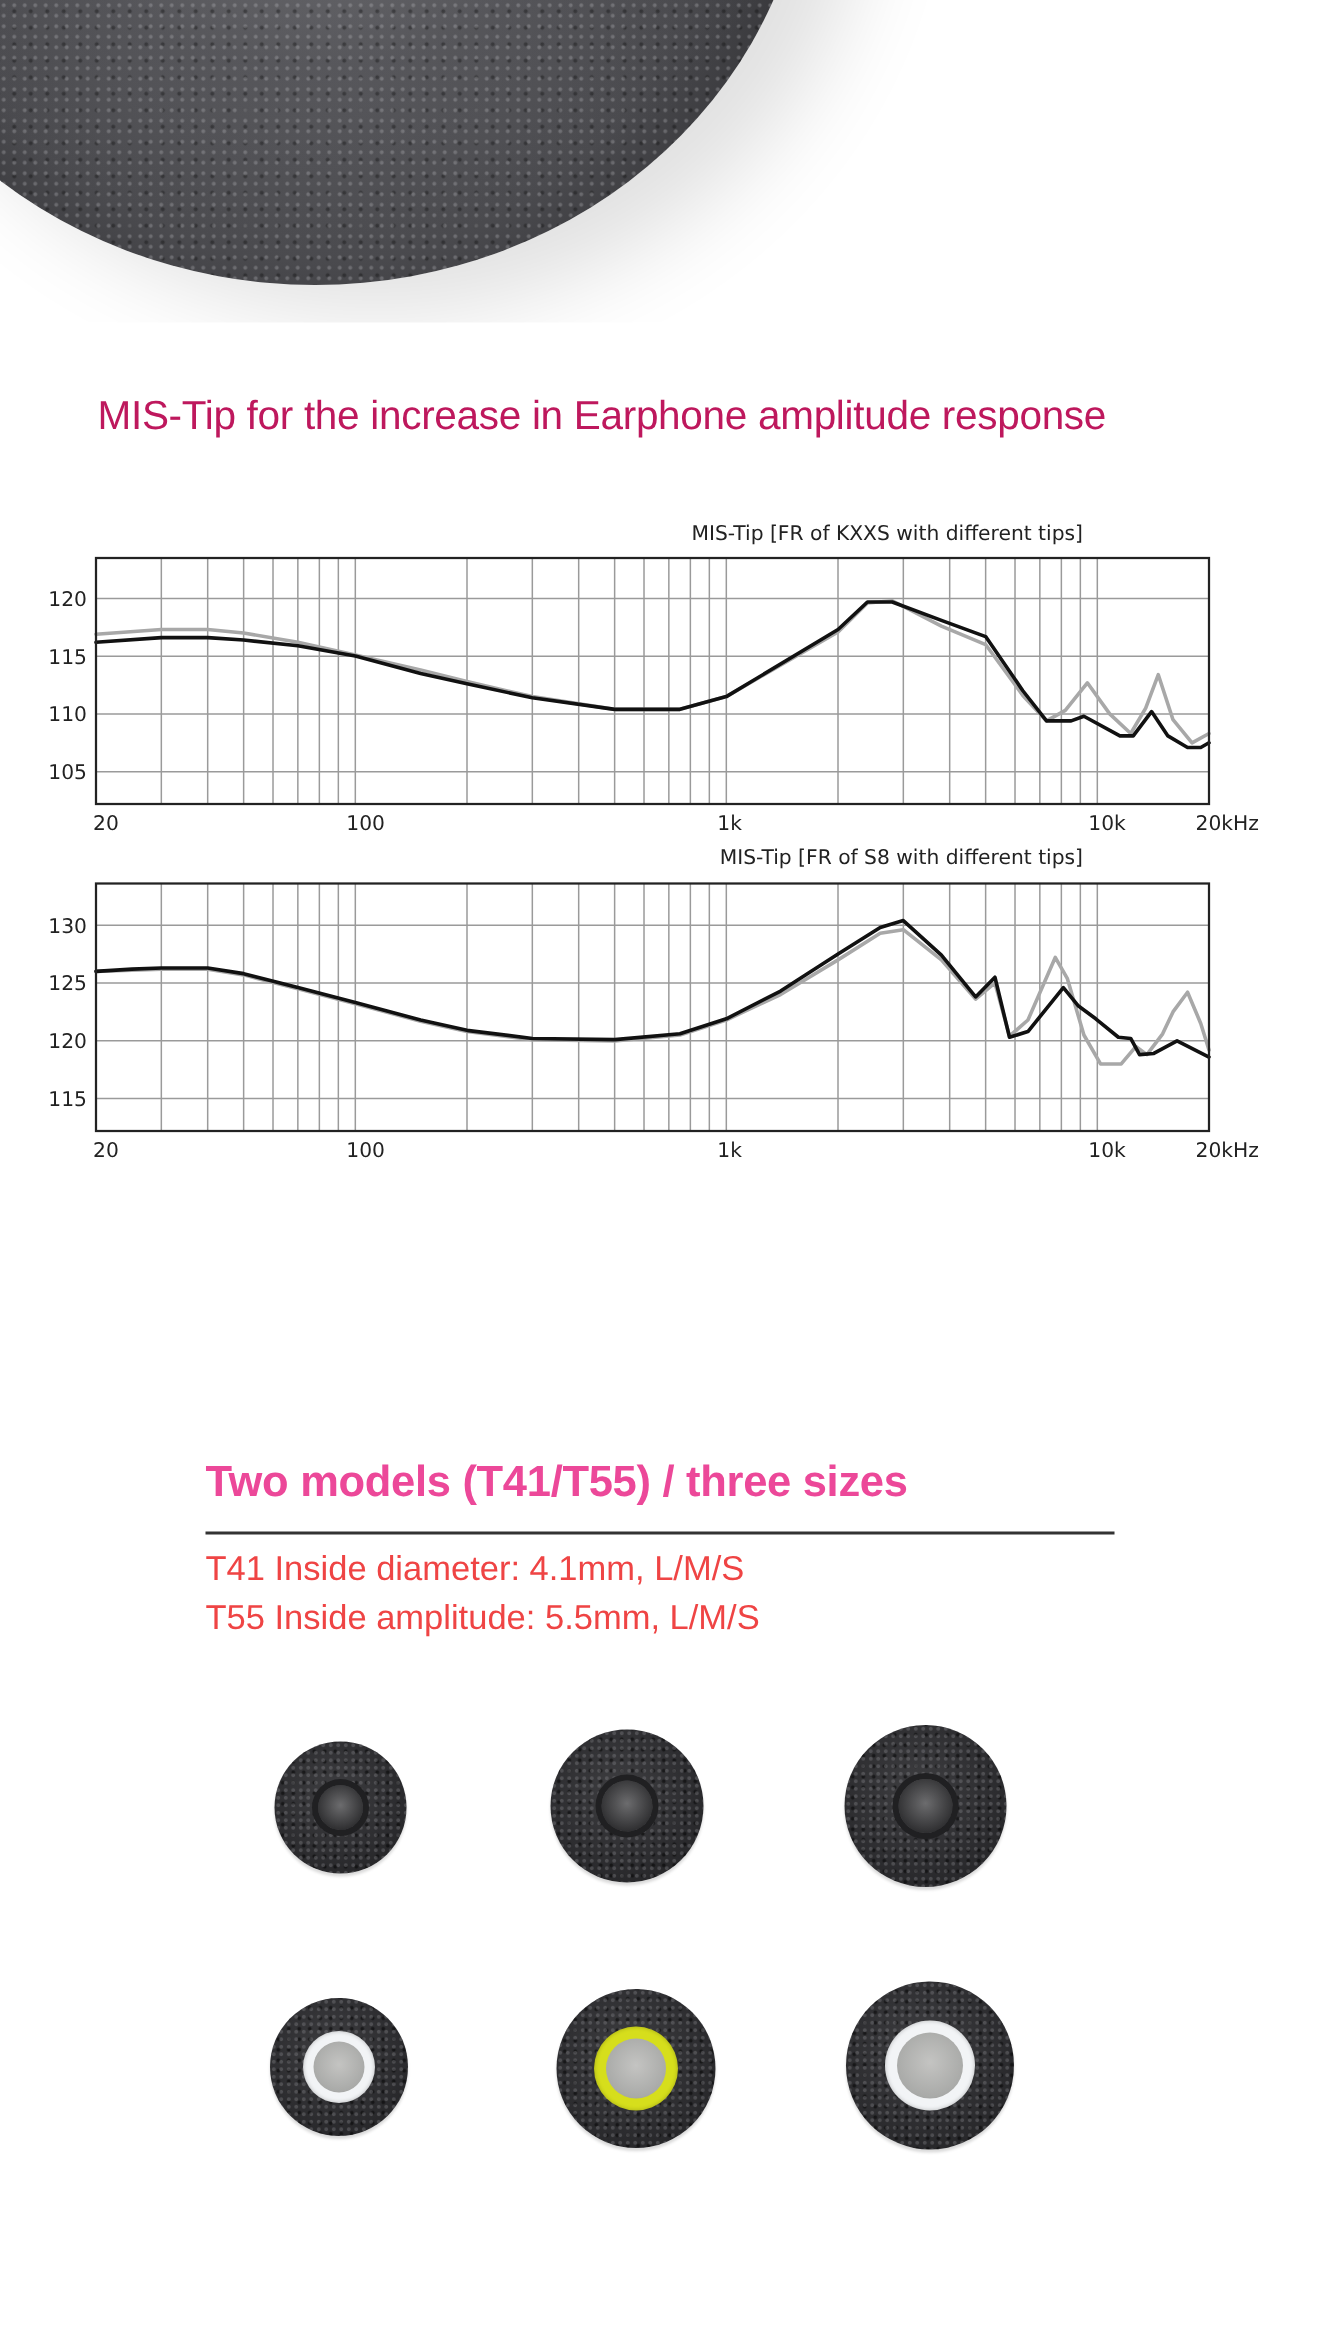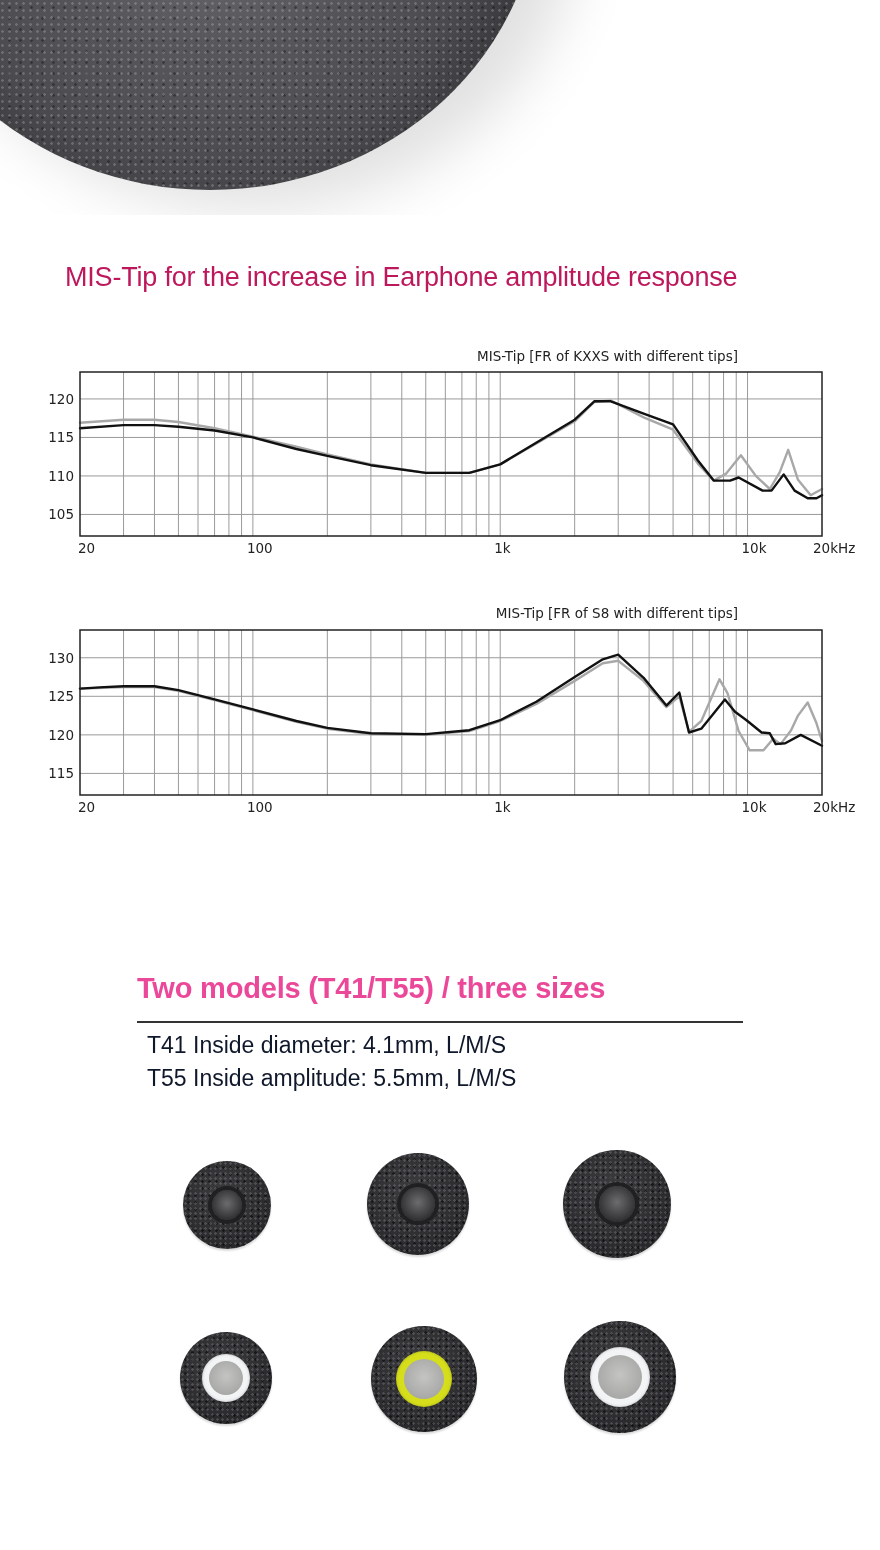--- a/index.html
+++ b/index.html
@@ -15,27 +15,27 @@
   .foam-big::after {
     content:""; position:absolute; inset:0; border-radius:50%;
     background-image:
       radial-gradient(rgba(200,200,205,0.35) 1px, transparent 1.6px),
       radial-gradient(rgba(10,10,10,0.45) 1px, transparent 1.6px);
     background-size: 7px 7px, 11px 11px;
     background-position: 0 0, 3px 4px;
     opacity:0.8;
   }
   .section-title { position:absolute; left:65px; top:262px; font-size:27px; color:#be185d; white-space:nowrap; letter-spacing:-0.2px; }
-  .chart { position:absolute; left:16px; width:795px; }
+  .chart { position:absolute; left:0; width:795px; }
   .chart svg { display:block; }
   .chart-caption { position:absolute; font-family:"DejaVu Sans", sans-serif; font-size:13.5px; color:#222; white-space:nowrap; }
   .axis-txt { font-family:"DejaVu Sans", sans-serif; font-size:13.5px; fill:#222; }
   .models-title { position:absolute; left:137px; top:972px; font-size:29px; font-weight:bold; color:#ec4899; white-space:nowrap; letter-spacing:-0.2px; }
   .models-rule { position:absolute; left:137px; top:1021px; width:606px; height:2px; background:#333; }
-  .spec-line { position:absolute; left:137px; font-size:23px; color:#0f172a; white-space:nowrap;margin-left:10px; }
+  .spec-line { position:absolute; left:137px; font-size:23px; color:#ef4444; white-space:nowrap; }
   .tip { position:absolute; border-radius:50%; transform:translate(-50%,-50%);
     background: radial-gradient(circle at 45% 40%, #3e3e41 0%, #2c2c2f 60%, #1f1f21 100%);
     box-shadow: 0 2px 2px rgba(0,0,0,0.15);
   }
   .tip::before { content:""; position:absolute; inset:0; border-radius:50%;
     background-image: radial-gradient(rgba(140,140,145,0.35) 1px, transparent 1.5px), radial-gradient(rgba(0,0,0,0.5) 1px, transparent 1.5px);
     background-size:5px 5px, 7px 7px; background-position:0 0, 2px 3px; }
   .tip .bore { position:absolute; left:50%; top:50%; transform:translate(-50%,-50%); border-radius:50%; }
   .tip .core { position:absolute; left:50%; top:50%; transform:translate(-50%,-50%); border-radius:50%; }
 </style>
@@ -91,21 +91,21 @@
       <text x="230.87858107244196" y="213" text-anchor="start" class="axis-txt">100</text>
       <text x="478.2119144057753" y="213" text-anchor="start" class="axis-txt">1k</text>
       <text x="725.5452477391086" y="213" text-anchor="start" class="axis-txt">10k</text>
       <text x="797" y="213" text-anchor="start" class="axis-txt">20kHz</text>
       <polyline points="64.0,82.8 107.6,79.7 138.5,79.7 162.4,82.0 198.6,88.2 236.9,96.7 280.4,106.7 311.3,114.4 354.9,124.4 409.8,132.9 453.3,132.9 484.2,124.4 558.7,81.3 578.3,62.0 594.8,60.5 627.6,77.4 657.1,89.7 681.9,123.6 697.7,140.6 710.2,133.6 724.9,115.2 739.8,135.9 753.8,149.0 763.8,132.1 772.2,109.8 782.0,139.8 794.7,155.2 806.0,149.0" fill="none" stroke="#a8a8a8" stroke-width="2.4" stroke-linejoin="round" stroke-linecap="round"></polyline>
       <polyline points="64.0,88.2 107.6,85.1 138.5,85.1 162.4,86.7 198.6,90.5 236.9,97.4 280.4,109.0 311.3,115.9 354.9,125.2 409.8,132.9 453.3,132.9 484.2,124.4 558.7,79.7 578.3,61.3 594.8,61.3 627.6,73.6 657.1,84.4 681.9,120.5 697.7,140.6 714.1,140.6 722.6,137.5 746.6,150.6 755.5,150.6 767.7,134.4 778.6,150.6 791.7,158.3 800.5,158.3 806.0,155.2" fill="none" stroke="#111111" stroke-width="2.4" stroke-linejoin="round" stroke-linecap="round"></polyline>
       <rect x="64" y="32" width="742" height="164" fill="none" stroke="#222" stroke-width="1.5"></rect>
     </svg>
 </div>
 
-<div class="chart" style="top:557px;height:225px;margin-top:41px;">
+<div class="chart" style="top:557px;height:225px;">
   <div class="chart-caption" style="right:73px;top:7px;">MIS-Tip  [FR of S8 with different tips]</div>
   <svg id="chart1" width="880" height="225">
       <g>
         <line x1="107.55323807310513" x2="107.55323807310513" y1="32" y2="197" stroke="#9a9a9a" stroke-width="1"></line>
         <line x1="138.45475226089138" x2="138.45475226089138" y1="32" y2="197" stroke="#9a9a9a" stroke-width="1"></line>
         <line x1="162.4238288115506" x2="162.4238288115506" y1="32" y2="197" stroke="#9a9a9a" stroke-width="1"></line>
         <line x1="182.00799033399647" x2="182.00799033399647" y1="32" y2="197" stroke="#9a9a9a" stroke-width="1"></line>
         <line x1="198.5661629693015" x2="198.5661629693015" y1="32" y2="197" stroke="#9a9a9a" stroke-width="1"></line>
         <line x1="212.90950452178268" x2="212.90950452178268" y1="32" y2="197" stroke="#9a9a9a" stroke-width="1"></line>
         <line x1="225.56122840710162" x2="225.56122840710162" y1="32" y2="197" stroke="#9a9a9a" stroke-width="1"></line>

